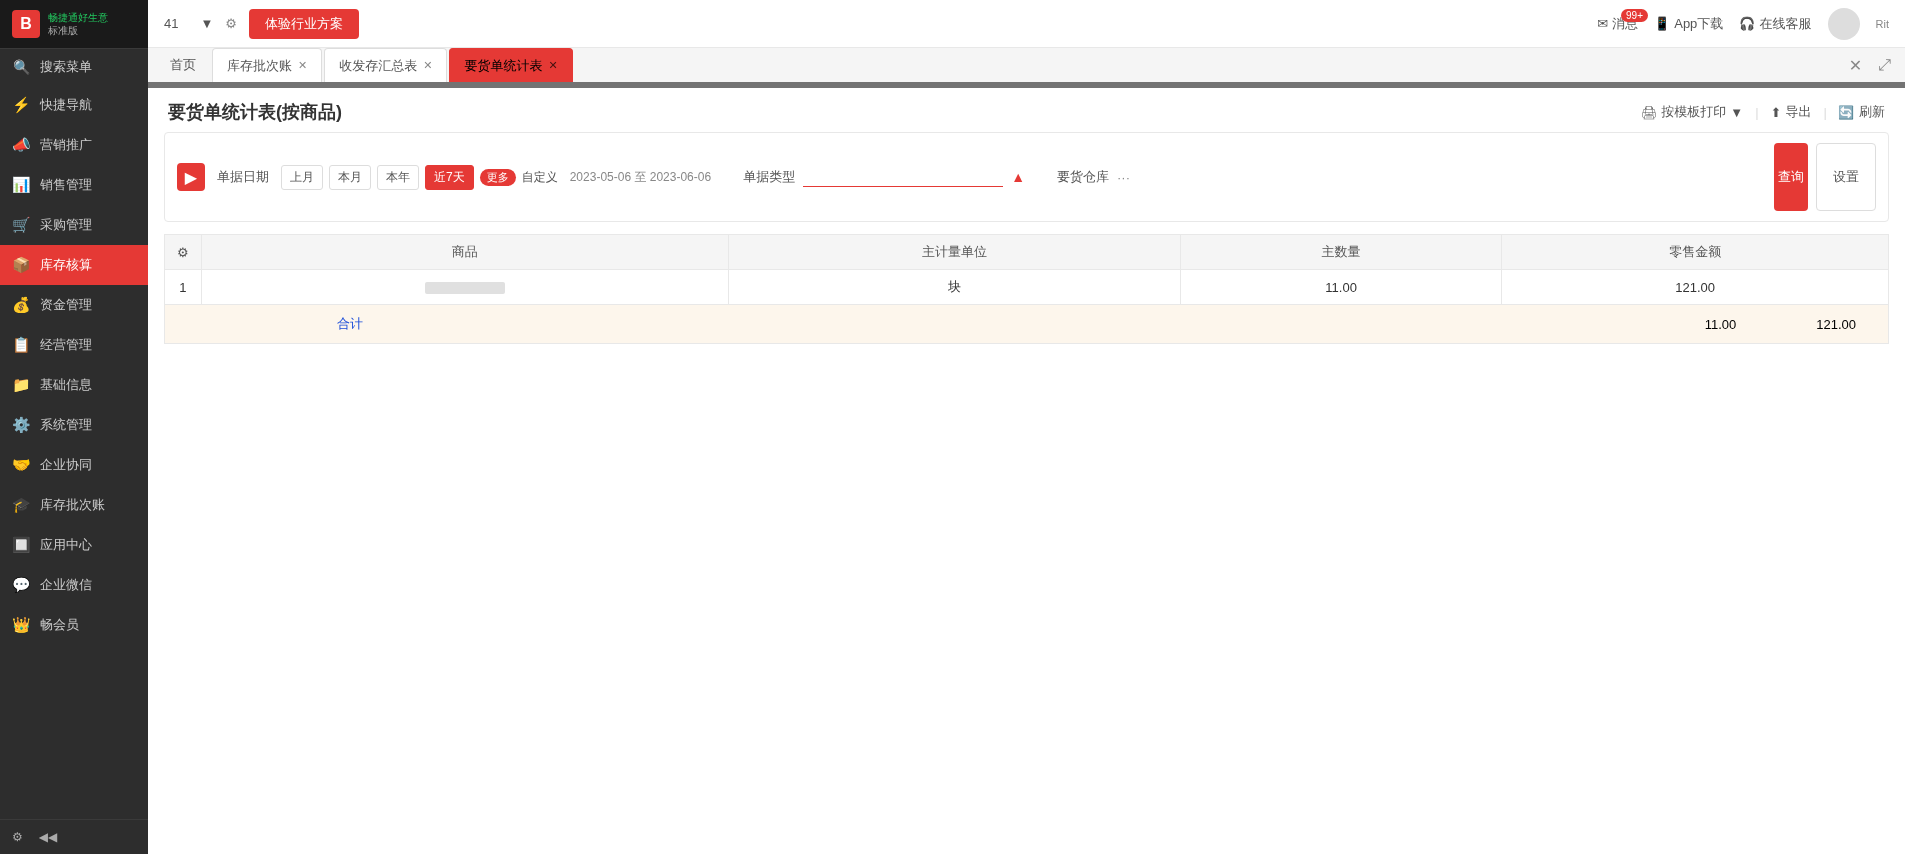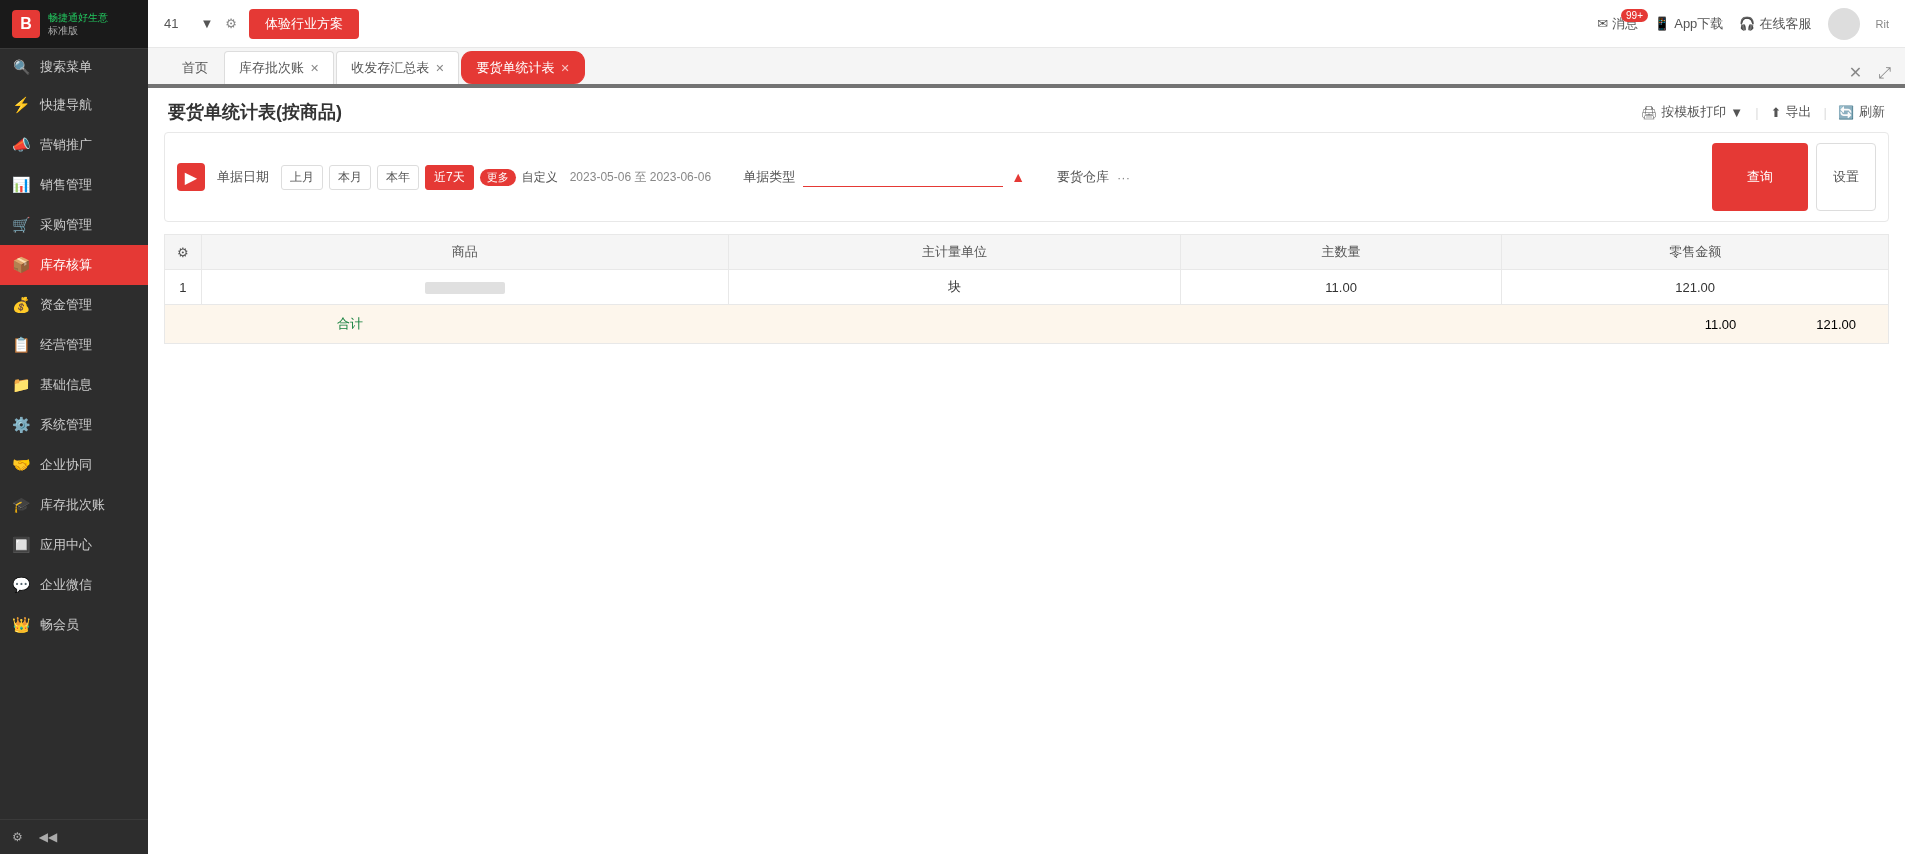--- a/index.html
+++ b/index.html
@@ -139,44 +139,42 @@
       width: 32px; height: 32px;
       background: #ddd;
       border-radius: 50%;
     }
 
     
     .tabs-bar {
       height: 40px;
       background: #f5f5f5;
       display: flex;
-      align-items: flex-end;
-      padding-left: 20px;
+      padding-left: 8px;
       flex-shrink: 0;
-      border-bottom: 4px solid #737373;
+      border-bottom: 6px solid #737373;
     }
     .tab {
       padding: 7px 14px;
       font-size: 13px;
       color: #555;
       cursor: pointer;
       border: 1px solid transparent;
       border-bottom: none;
       border-radius: 4px 4px 0 0;
       background: #eee;
       margin-right: 2px;
       display: flex;
       align-items: center;
       gap: 6px;
     }
     .tab.active {
       background: #e53935;
-      color: #ffffff;
+      color: #000000;
       border-color: #e53935;
-      border-radius: 11px;
     }
     .tab.plain { background: #fff; border-color: #ddd; }
     .tab .tab-close { cursor: pointer; font-size: 11px; opacity: 0.7; }
     .tab-home { background: transparent; border: none; color: #555; }
 
     .tabs-actions { margin-left: auto; display: flex; align-items: center; gap: 4px; padding-right: 8px; }
     .tab-action-btn { background: none; border: none; cursor: pointer; color: #888; font-size: 16px; padding: 2px 6px; }
 
     
     .content {
@@ -263,21 +261,21 @@
     .filter-warehouse-section { display: flex; align-items: center; gap: 8px; margin-left: 20px; }
     .filter-warehouse-label { color: #555; font-size: 13px; }
     .filter-warehouse-dots { color: #888; cursor: pointer; }
 
     .filter-right { margin-left: auto; display: flex; gap: 8px; }
     .btn-query {
       background: #e53935;
       color: #fff;
       border: none;
       border-radius: 4px;
-      padding: 6px 35px;
+      padding: 6px 4px;
       cursor: pointer;
       font-size: 13px;
     }
     .btn-settings {
       background: #fff;
       color: #555;
       border: 1px solid #ddd;
       border-radius: 4px;
       padding: 24px 16px;
       cursor: pointer;
@@ -335,21 +333,21 @@
     .table-footer {
       background: #fdf6ec;
       border: 1px solid #e8e8e8;
       border-top: none;
       padding: 10px 12px;
       display: flex;
       align-items: center;
       margin: 0 16px;
       font-size: 13px;
     }
-    .footer-label { margin-left: 160px; color: #15803d; }
+    .footer-label { margin-left: 160px; color: #1d4ed8; }
   </style>
 </head>
 <body>
 
 <div class="sidebar">
   <div class="sidebar-logo">
     <div class="logo-icon">B</div>
     <div>
       <div class="logo-text">畅捷通好生意</div>
       <div class="logo-sub">标准版</div>

